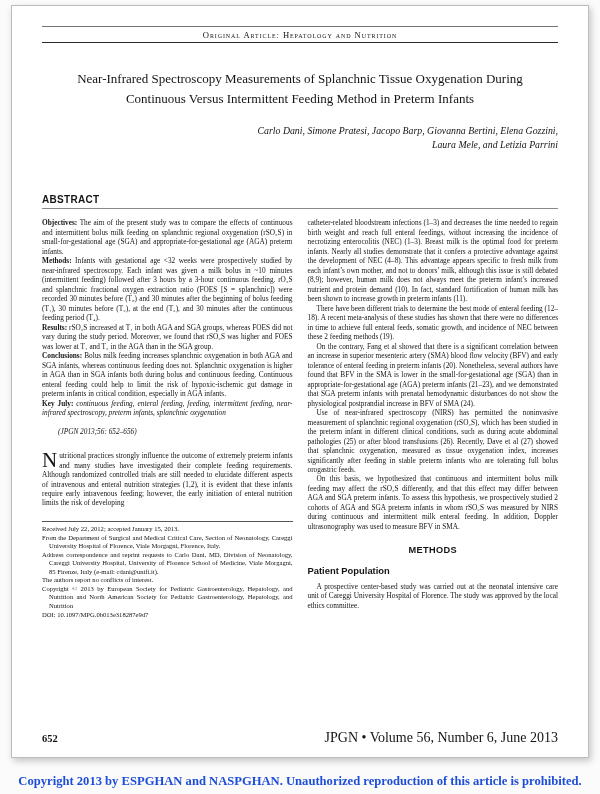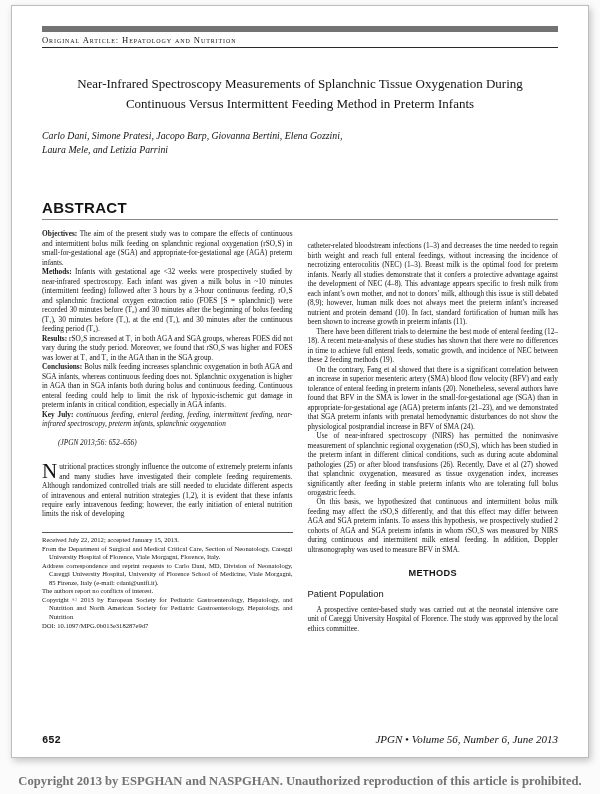--- a/index.html
+++ b/index.html
@@ -15,94 +15,95 @@
     position:absolute; left:11px; top:5px;
     width:578px; height:753px;
     background:#ffffff;
     border:1px solid #bdbdbd;
     box-shadow:2px 3px 7px rgba(0,0,0,.22);
     padding:14px 30px 30px;
     overflow:hidden;
   }
   .runhead {
     margin-top:6px;
-    border-top:6px solid #737373;
+    border-top:1px solid #737373;
     border-bottom:1px solid #2a2a2a;
+    text-align:center;
     padding:2.5px 0;
     font-variant:small-caps;
     letter-spacing:.9px;
     font-size:8.6px;
   }
   .title {
     margin:26px auto 0;
     max-width:462px;
     text-align:center;
     font-size:13px;
     font-weight:normal;
     line-height:1.5;
   }
   .authors {
-    text-align:left;
+    text-align:right;
     font-style:italic;
     font-size:9.8px;
     line-height:1.45;
     font-family:Liberation Serif, serif;
   }
   .authors.first { margin-top:16px; }
   .abstract-head {
     margin-top:42px;
     font-family:"Liberation Sans","DejaVu Sans",sans-serif;
     font-weight:bold;
-    font-size:15px;
+    font-size:10px;
     letter-spacing:.3px;
   }
   .rule { border-bottom:1px solid #8a8a8a; margin-top:3px; }
   .cols { display:flex; gap:15px; margin-top:9px; }
   .col { flex:1 1 0; min-width:0; font-size:7.3px; line-height:1.3; text-align:justify; }
   .abs { margin:0; }
   .abs b { font-weight:bold; }
   .kw-text { font-style:italic; }
   .cite { margin-top:9px; font-style:italic; text-align:left;padding-left:16px; }
   .intro { margin-top:15px; }
   .dropcap { float:left; font-size:21px; line-height:17px; padding:1px 2px 0 0; }
   .footnotes {
     margin-top:13px;
     border-top:1px solid #555;
     padding-top:3px;
     font-size:6.6px;
     line-height:1.3;
   }
   .fn { padding-left:7px; text-indent:-7px; margin:0; text-align:justify; }
   .bp { margin:0; text-indent:9px; }
-  .bp.noindent { text-indent:0;margin-top:12px; }
+  .bp.noindent { text-indent:0; }
   .methods-head {
     margin:14px 0 8px;
     text-align:center;
     font-family:"Liberation Sans","DejaVu Sans",sans-serif;
     font-weight:bold;
     font-size:9.2px;
     letter-spacing:.4px;
   }
   .subhead {
     font-family:"Liberation Sans","DejaVu Sans",sans-serif;
-    font-weight:normal;
+    font-weight:bold;
     font-size:9.4px;
     margin-bottom:4px;
     text-align:left;
   }
   .pagefoot {
     position:absolute; left:30px; right:30px; bottom:11px;
     display:flex; justify-content:space-between; align-items:baseline;
   }
-  .folio { font-weight:bold; font-size:10.5px;font-family:Liberation Mono, monospace; }
-  .jref { font-style:italic; font-size:11px; }
+  .folio { font-weight:bold; font-size:10.5px; }
+  .jref { font-size:14px; }
   .watermark {
     position:absolute; left:0; width:600px; bottom:5px;
     text-align:center; white-space:nowrap;
-    font-weight:bold; font-size:12.6px; color:#737373;
+    font-weight:bold; font-size:12.6px; color:#1d4ed8;
   }
 </style>
 </head>
 <body>
 
 <div class="sheet">
 
   <div class="runhead">
     <span>Original Article: Hepatology and Nutrition</span>
   </div>

